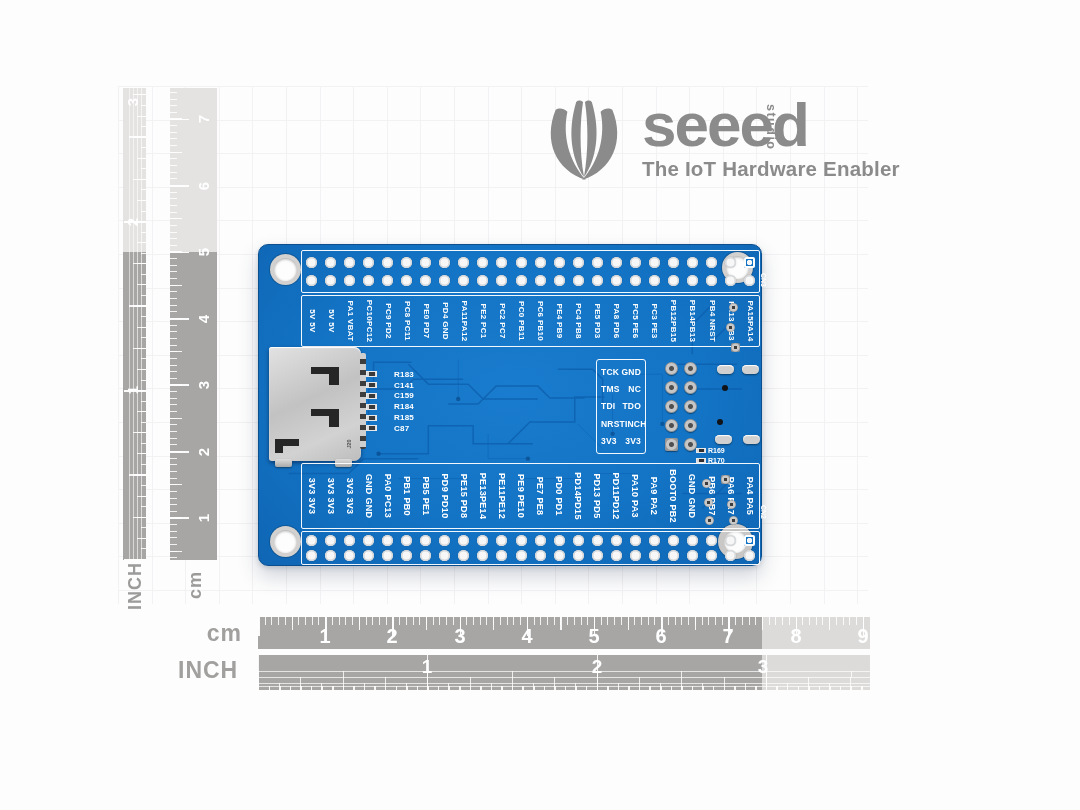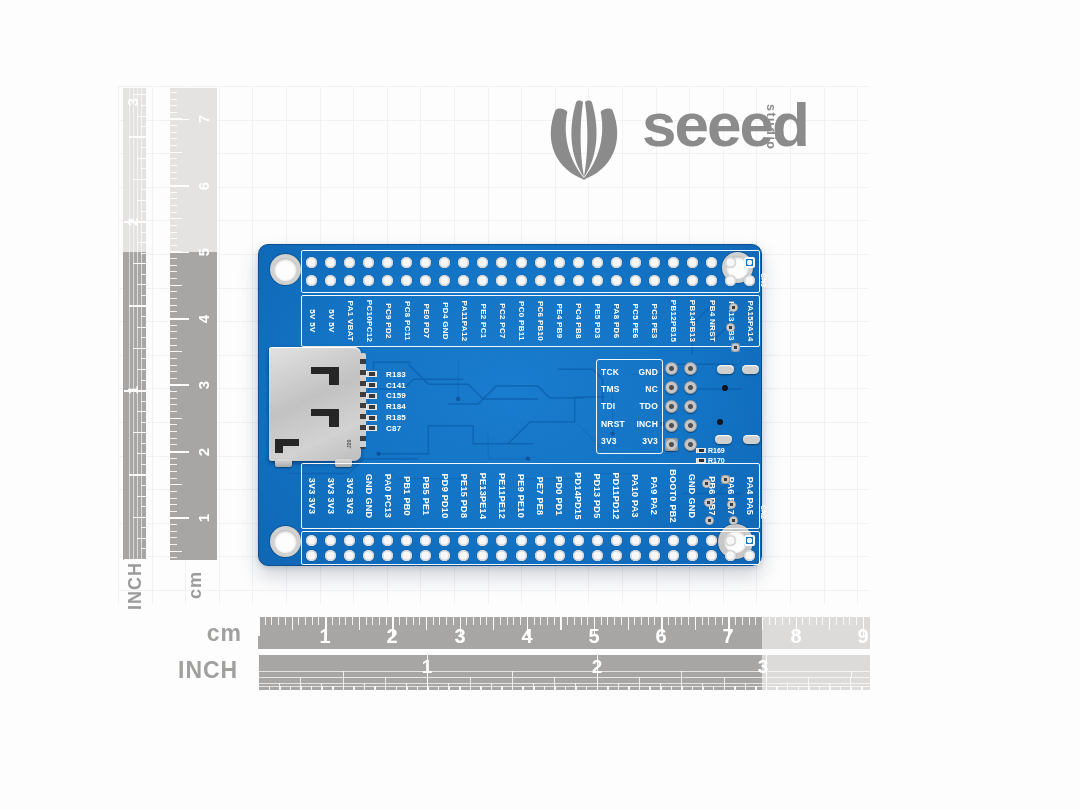--- a/index.html
+++ b/index.html
@@ -69,27 +69,27 @@
   .sd i{position:absolute;background:#262626;}
   .sd .comb{left:auto;right:-5px;top:6px;bottom:12px;width:6px;border-radius:2px;
       background:repeating-linear-gradient(180deg,#cfcfcf 0 6px,#3d3d3d 6px 11px);}
   .sd .flange{background:linear-gradient(180deg,#dcdcdc,#a9a9a9);width:17px;height:8px;top:112px;
       border-radius:2px;box-shadow:0 1px 2px rgba(0,0,0,.4);}
   .sdmark{position:absolute;right:8px;bottom:14px;font-size:5.5px;color:#555;
       transform:rotate(-90deg);font-weight:700;}
 
   
   .complist{position:absolute;}
-  .crow{display:flex;align-items:center;gap:9px;height:10.8px;}
+  .crow{display:flex;align-items:center;gap:17px;height:10.8px;}
   .cpad{width:11px;height:6px;border:1px solid #e8e8e8;
         background:linear-gradient(90deg,#d9d9d9 0 2px,#3a3a3a 2px 8px,#d9d9d9 8px);}
   .clab{font-size:8px;font-weight:700;color:#fff;letter-spacing:.2px;}
 
   
-  .jtagbox{position:absolute;width:67px;height:95px;border:1.5px solid rgba(255,255,255,.95);
+  .jtagbox{position:absolute;width:50px;height:95px;border:1.5px solid rgba(255,255,255,.95);
            border-radius:3px;display:flex;flex-direction:column;justify-content:space-evenly;
            padding:0 4px;}
   .jrow{display:flex;justify-content:space-between;align-items:center;}
   .jlab{font-size:8.5px;font-weight:700;color:#fff;letter-spacing:.2px;}
   .jpads{position:absolute;display:grid;grid-template-columns:repeat(2,19px);grid-auto-rows:19px;}
   .jpad{width:13px;height:13px;border-radius:50%;
         background:radial-gradient(circle,#4f4f4f 0 2px,#c6c6c6 3px 5px,#969696 6px);
         box-shadow:0 1px 1px rgba(0,0,0,.4);}
   .jpad.jsq{border-radius:2px;}
   .oval{position:absolute;width:17px;height:9px;border-radius:5px;background:#d0d0d0;
@@ -119,20 +119,21 @@
         <path d="M74,12 C87,44 74,74 43,84 C61,64 67,38 62,14 C66,10 71,10 74,12 Z"></path>
         <path d="M37,4 C28,34 32,62 45,81 C40,52 41,24 44,4 C41,2 39,2 37,4 Z"></path>
         <path d="M53,4 C62,34 58,62 45,81 C50,52 49,24 46,4 C49,2 51,2 53,4 Z"></path>
       </g>
     </svg>
     <div class="logo-right">
       <div class="brand-line">
         <span class="brand">seeed</span>
         <span class="studio">studio</span>
       </div>
+      <div class="tagline">The IoT Hardware Enabler</div>
     </div>
   </div>
 
   <div class="ruler vruler" style="left:123px;top:88px;width:23px;height:472px;">
     <i style="right:0;width:5px;background:repeating-linear-gradient(180deg,transparent 0 6.4px,rgba(255,255,255,.85) 6.4px 7.4px,transparent 7.4px 10.56px);"></i>
     <i style="right:0;width:9px;background:repeating-linear-gradient(180deg,transparent 0 6.4px,rgba(255,255,255,.85) 6.4px 7.4px,transparent 7.4px 21.12px);"></i>
     <i style="right:0;width:13px;background:repeating-linear-gradient(180deg,transparent 0 6.25px,rgba(255,255,255,.9) 6.25px 7.45px,transparent 7.45px 42.25px);"></i>
     <i style="right:0;width:17px;background:repeating-linear-gradient(180deg,transparent 0 48.5px,rgba(255,255,255,.9) 48.5px 49.8px,transparent 49.8px 84.5px);"></i>
     <i style="right:0;width:22px;background:repeating-linear-gradient(180deg,transparent 0 133px,rgba(255,255,255,.95) 133px 134.6px,transparent 134.6px 169px);"></i>
     <i style="right:4px;width:1px;background:rgba(255,255,255,.6);"></i>

